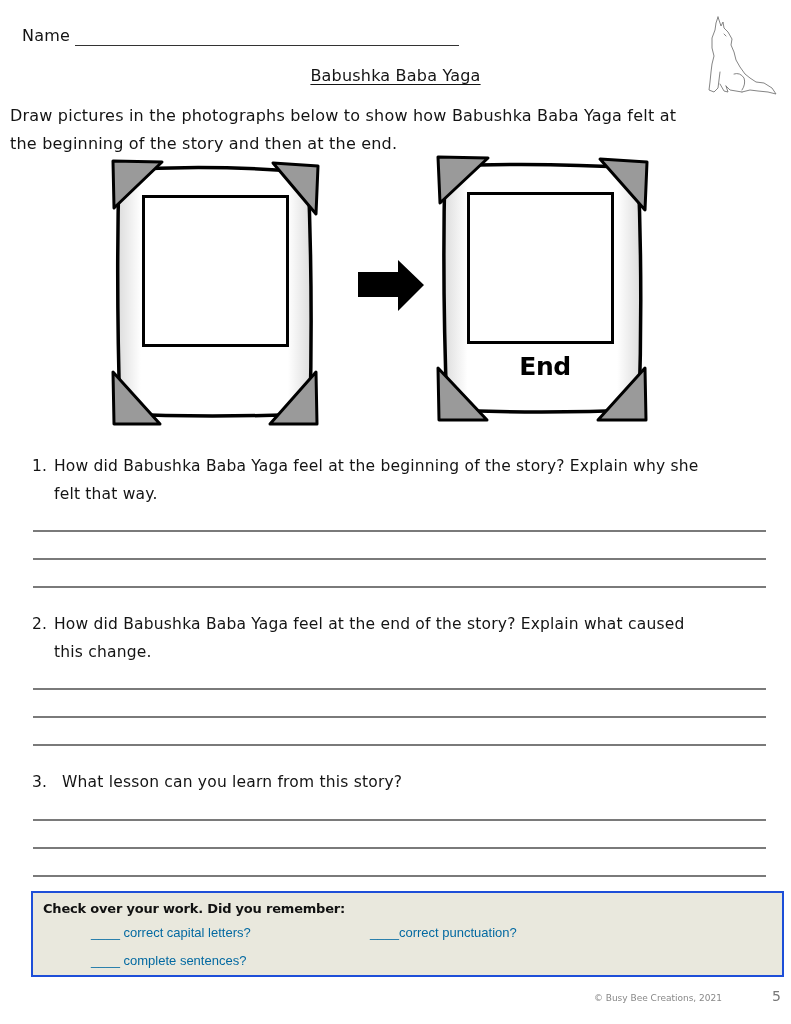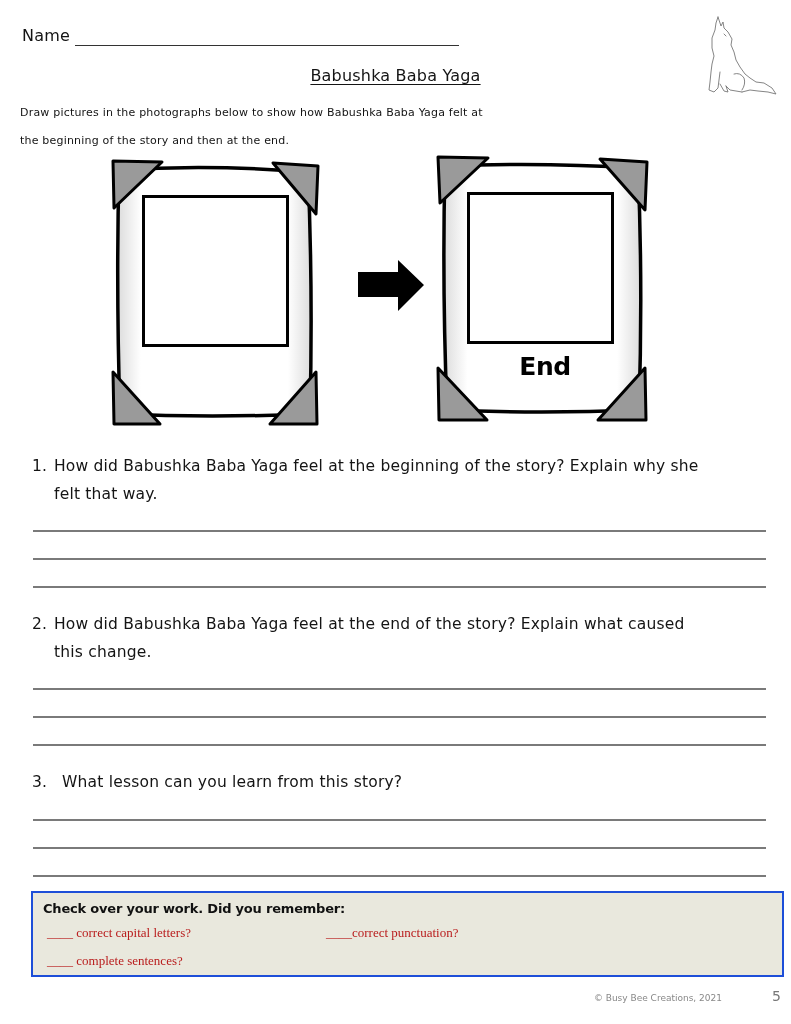--- a/index.html
+++ b/index.html
@@ -26,21 +26,21 @@
     .name-label { left: 22px; top: 26px; font-size: 16px; }
     .name-line {
       left: 75px; top: 45px; width: 384px; height: 0;
       border-top: 1.5px solid #333;
     }
     .title {
       left: 0; width: 791px; top: 66px; text-align: center;
       font-size: 16px; text-decoration: underline; text-underline-offset: 3px;
     }
     .wolf { left: 690px; top: 12px; width: 90px; height: 86px; }
-    .instr { left: 20px; font-size: 11px; }
+    .instr { left: 10px; font-size: 16px; }
     .instr.l1 { top: 106px; }
     .instr.l2 { top: 134px; }
     .frame-label {
       font-family: "DejaVu Sans", sans-serif;
       font-weight: bold;
       font-size: 25px;
       letter-spacing: -0.5px;
       color: #000;
       text-align: center;
     }
@@ -63,23 +63,24 @@
       border: 2px solid #1d4ed8;
       background: #e9e8dd;
     }
     .check-title {
       left: 10px; top: 8px;
       font-size: 13px; font-weight: bold; color: #111;
       font-family: "DejaVu Sans", sans-serif;
       letter-spacing: -0.2px;
     }
     .check-item {
-      font-size: 13px; color: #b91c1c;
-      font-family: Liberation Serif, serif;
+      font-size: 13px; color: #0369a1;
+      font-family: Liberation Sans, sans-serif;
       white-space: nowrap;
+      margin-left: 44px;
     }
     .footer {
       left: 0; width: 722px; top: 993px; text-align: right;
       font-size: 9px; color: #888;
       font-family: "DejaVu Sans", sans-serif;
     }
     .page-num {
       left: 772px; top: 988px; font-size: 14px; color: #777;
       font-family: "DejaVu Sans", sans-serif;
     }

